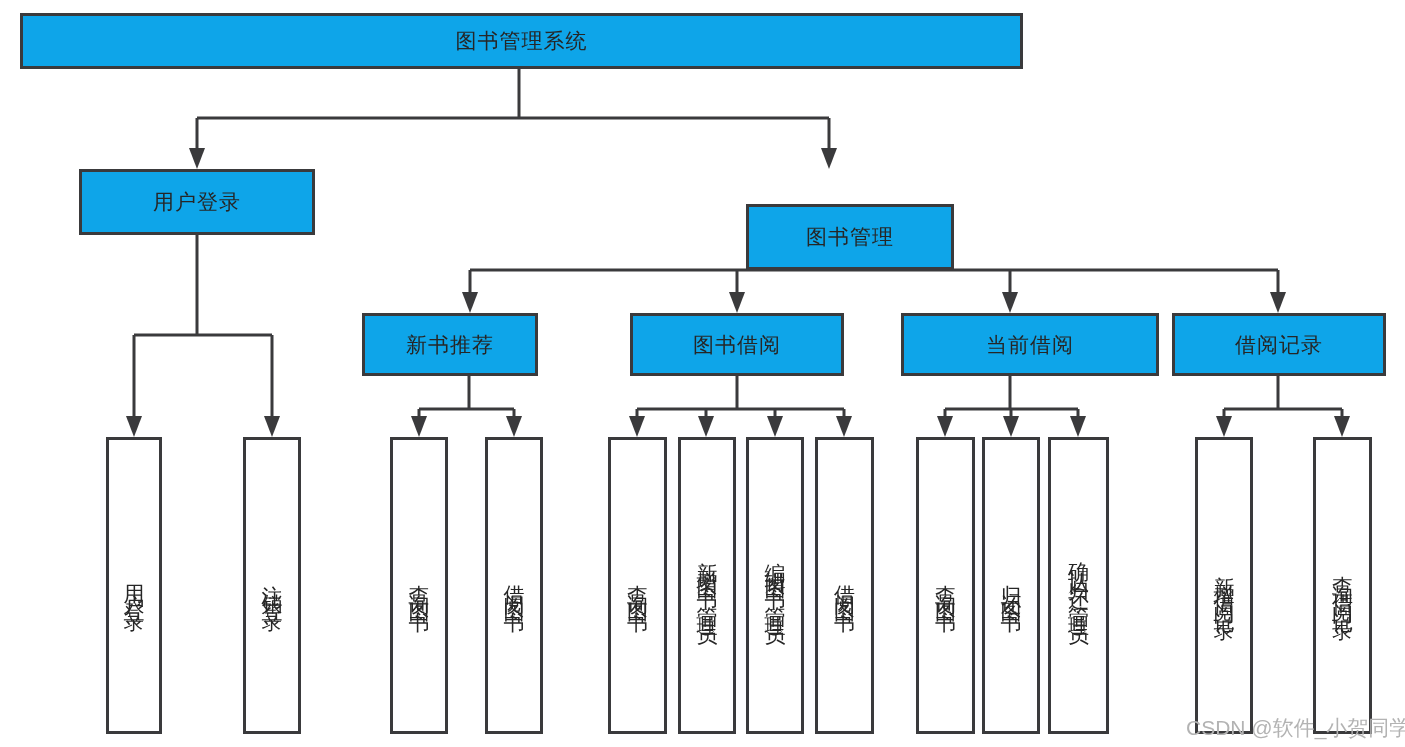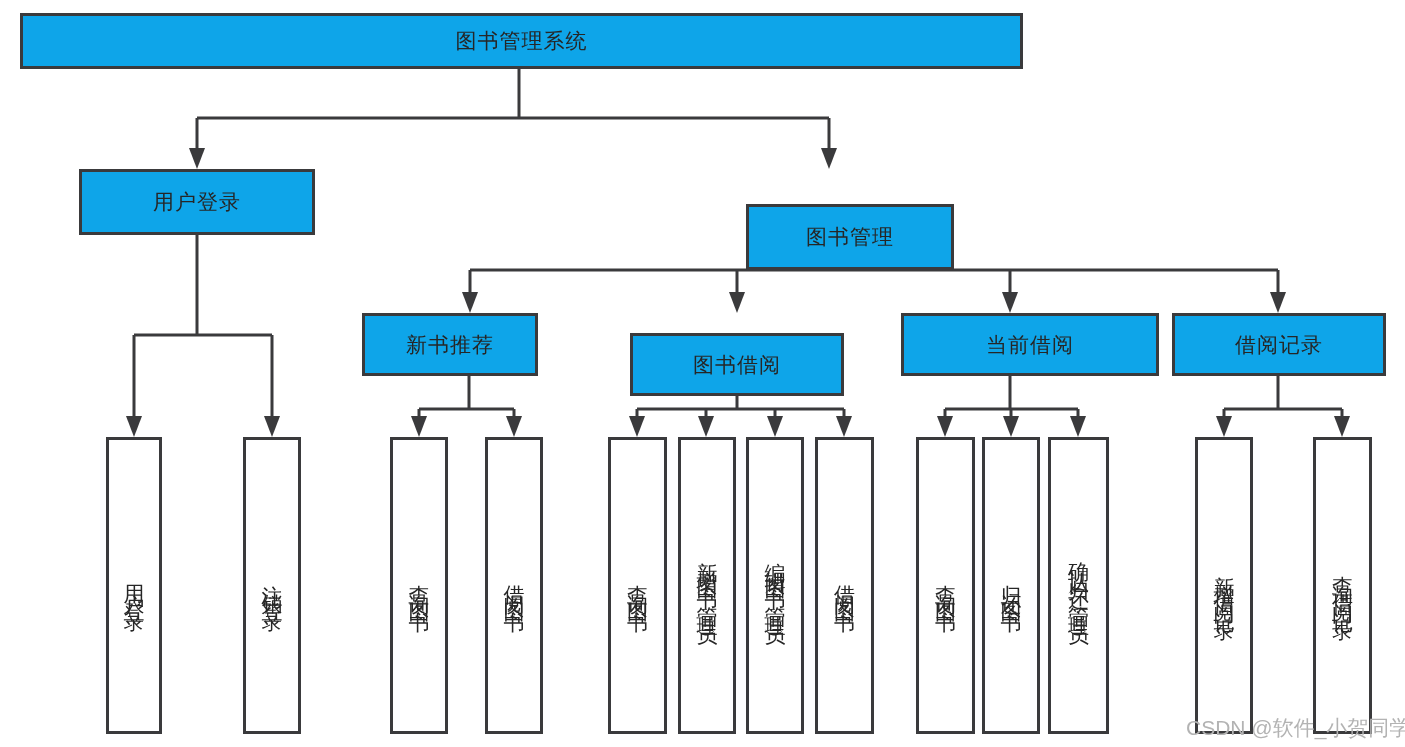--- a/index.html
+++ b/index.html
@@ -44,21 +44,21 @@
     font-size:21px; letter-spacing:9px;
     z-index:2;
   }
   
   #n-root   { left:20px;  top:13px;  width:1003px; height:56px; }
   
   #n-b0     { left:79px;  top:169px; width:236px;  height:66px; }
   #n-b1     { left:746px; top:169px; width:208px;  height:66px;margin-top:35px; }
   
   #n-c0     { left:362px;  top:313px; width:176px; height:63px; }
-  #n-c1     { left:630px;  top:313px; width:214px; height:63px;margin-top:20px; }
+  #n-c1     { left:630px;  top:313px; width:214px; height:63px; }
   #n-c2     { left:901px;  top:313px; width:258px; height:63px; }
   #n-c3     { left:1172px; top:313px; width:214px; height:63px; }
   
   #l-00 { left:106px;  width:56px; }
   #l-01 { left:243px;  width:58px; }
   #l-10 { left:390px;  width:58px; }
   #l-11 { left:485px;  width:58px; }
   #l-20 { left:608px;  width:59px; }
   #l-21 { left:678px;  width:58px; }
   #l-22 { left:746px;  width:58px; }

